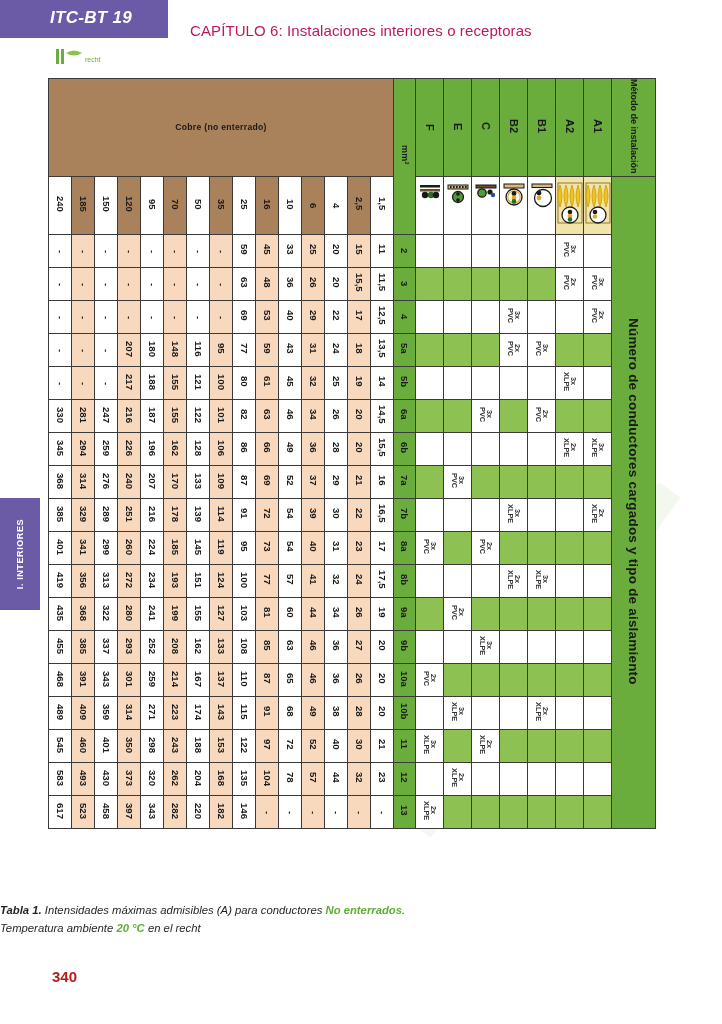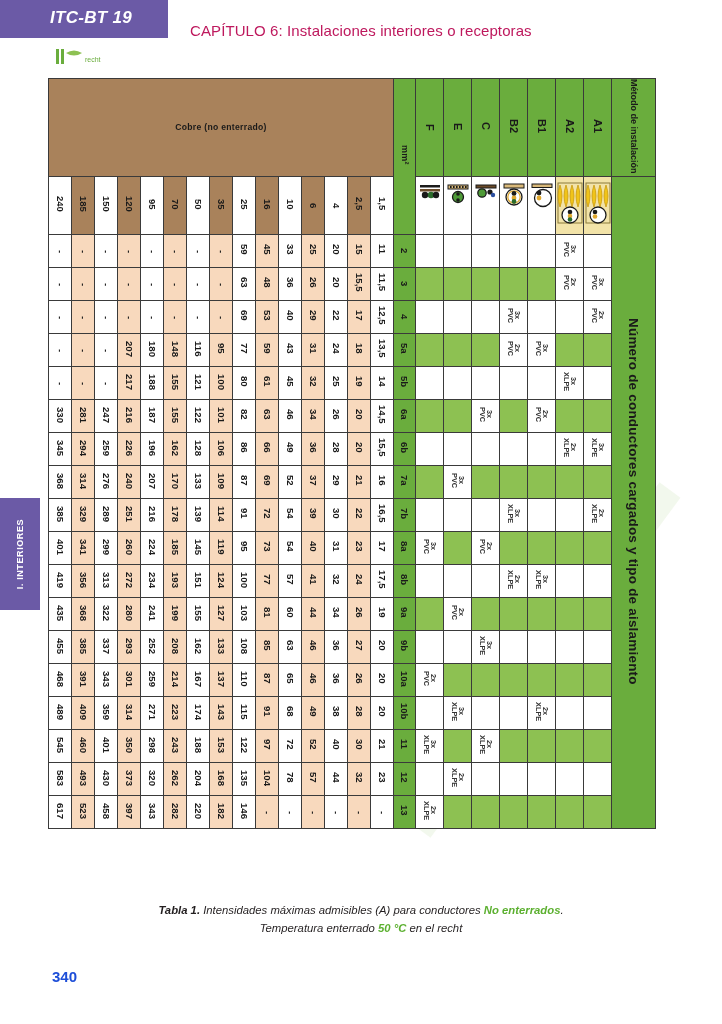--- a/index.html
+++ b/index.html
@@ -101,27 +101,27 @@
   td.m.off { background: #8dc152; }
   td.m .tag {
     writing-mode: vertical-rl; display: inline-block;
     font-size: 7.4px; font-weight: bold; color: #333; line-height: 1.05;
     white-space: pre;
   }
 
   
   .caption {
     position: absolute; left: 0; top: 902px; width: 722px;
-    text-align: center; font-size: 11.3px; font-style: italic; color: #231f20; line-height: 1.55;
+    text-align: left; font-size: 11.3px; font-style: italic; color: #231f20; line-height: 1.55;
   }
   .caption b { font-style: italic; font-weight: bold; }
   .green { color: #5cb030; font-weight: bold; }
   .pageno {
     position: absolute; left: 52px; top: 968px;
-    font-size: 15px; font-weight: bold; color: #1d4ed8;
+    font-size: 15px; font-weight: bold; color: #b91c1c;
   }
 </style>
 </head>
 <body>
 
 <div class="page">
 
   <div class="topbar"></div>
   <div class="topbar-white"></div>
   <div class="doc-code">ITC-BT 19</div>
@@ -727,18 +727,18 @@
           </tr>
         </tbody>
     </table>
   </div>
 
   <div class="caption">
     <div>
       <b>Tabla 1.</b><span> Intensidades máximas admisibles (A) para conductores </span><span class="green">No enterrados</span><span>.</span>
     </div>
     <div>
-      <span>Temperatura enterrado </span><span class="green">50 °C</span><span> en el recht</span>
+      <span>Temperatura ambiente </span><span class="green">20 °C</span><span> en el recht</span>
     </div>
   </div>
 
   <div class="pageno">340</div>
 </div>
 
 </body></html>

